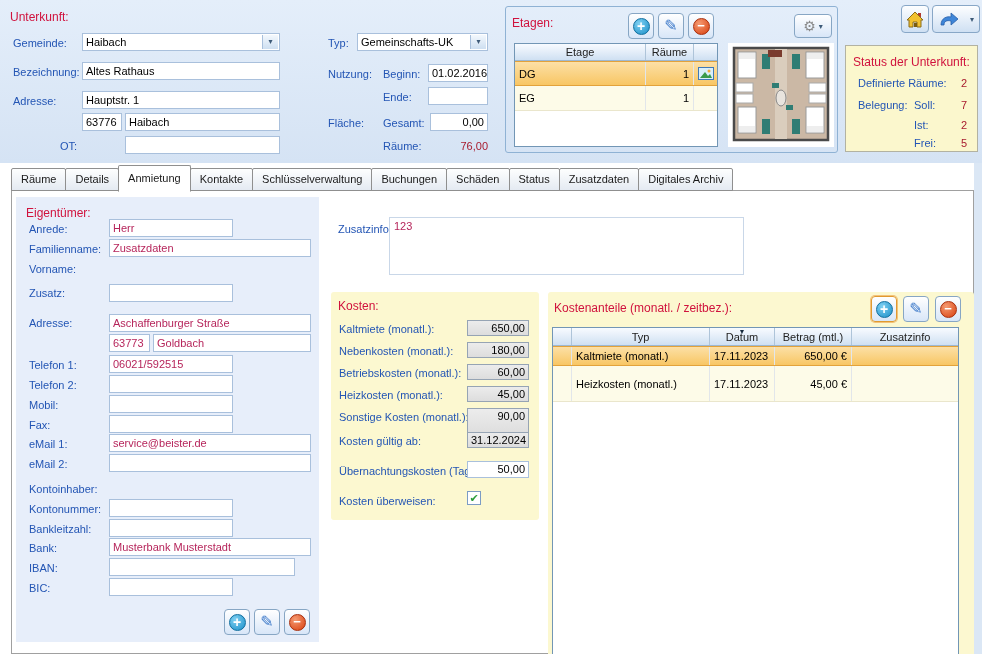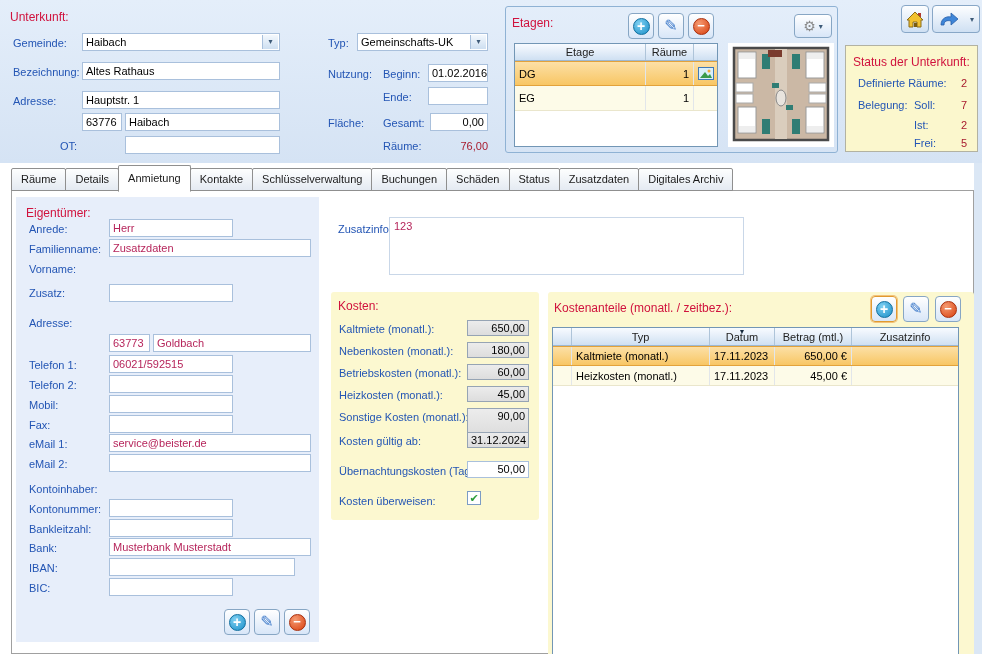--- a/index.html
+++ b/index.html
@@ -232,20 +232,21 @@
 
     <span class="abs lbl" style="left:13px;top:46px">Familienname:</span>
     <div class="field crimson" style="left:93px;top:42px;width:202px">Zusatzdaten</div>
 
     <span class="abs lbl" style="left:13px;top:66px">Vorname:</span>
 
     <span class="abs lbl" style="left:13px;top:90px">Zusatz:</span>
     <div class="field crimson" style="left:93px;top:87px;width:124px"></div>
 
     <span class="abs lbl" style="left:13px;top:120px">Adresse:</span>
+    <div class="field crimson" style="left:93px;top:117px;width:202px">Aschaffenburger Straße</div>
     <div class="field crimson" style="left:93px;top:137px;width:41px">63773</div>
     <div class="field crimson" style="left:137px;top:137px;width:158px">Goldbach</div>
 
     <span class="abs lbl" style="left:13px;top:162px">Telefon 1:</span>
     <div class="field crimson" style="left:93px;top:158px;width:124px">06021/592515</div>
 
     <span class="abs lbl" style="left:13px;top:182px">Telefon 2:</span>
     <div class="field crimson" style="left:93px;top:178px;width:124px"></div>
 
     <span class="abs lbl" style="left:13px;top:202px">Mobil:</span>
@@ -345,21 +346,21 @@
         <div class="hc" style="width:77px">Betrag (mtl.)</div>
         <div class="hc" style="flex:1">Zusatzinfo</div>
       </div>
       <div class="grow sel" style="height:20px">
         <div class="c" style="width:19px"></div>
         <div class="c" style="width:138px">Kaltmiete (monatl.)</div>
         <div class="c" style="width:65px">17.11.2023</div>
         <div class="c" style="width:77px;justify-content:flex-end">650,00 €</div>
         <div class="c" style="flex:1"></div>
       </div>
-      <div class="grow" style="height:20px">
+      <div class="grow" style="height:36px">
         <div class="c" style="width:19px"></div>
         <div class="c" style="width:138px">Heizkosten (monatl.)</div>
         <div class="c" style="width:65px">17.11.2023</div>
         <div class="c" style="width:77px;justify-content:flex-end">45,00 €</div>
         <div class="c" style="flex:1"></div>
       </div>
     </div>
   </div>
 
 </div>

